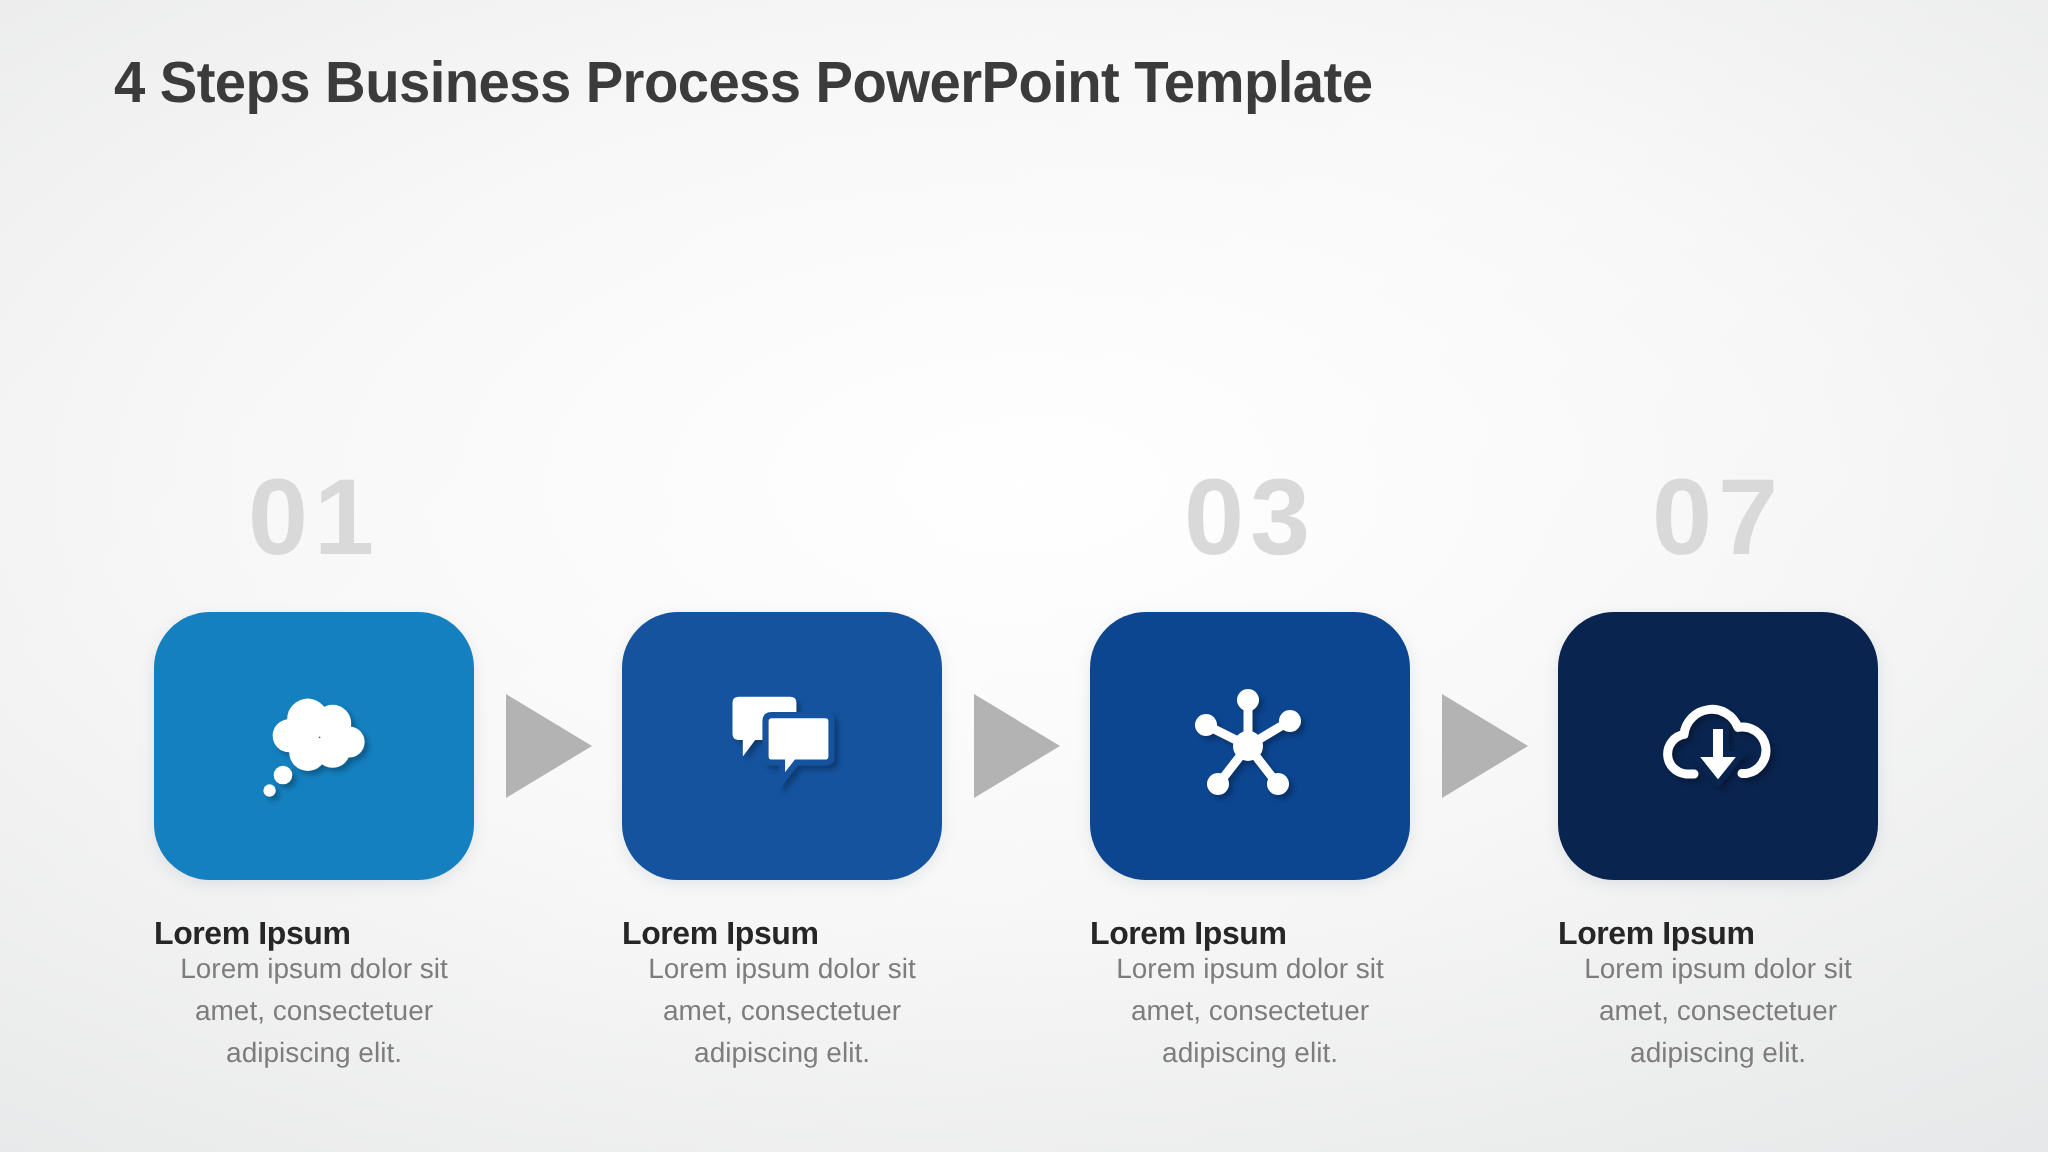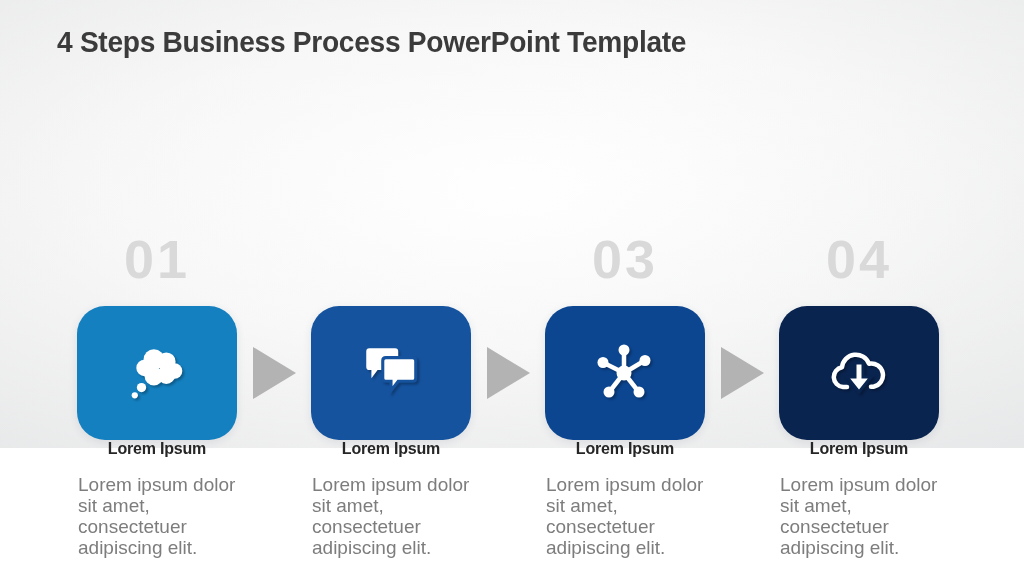--- a/index.html
+++ b/index.html
@@ -1,20 +1,20 @@
 <!DOCTYPE html>
 <html><head>
 <meta charset="utf-8">
 <style>
   * { margin:0; padding:0; box-sizing:border-box; }
   html,body { width:1024px; height:576px; }
   body { font-family:"Liberation Sans", sans-serif; overflow:hidden; }
 
   .slide {
-    position:relative; width:1024px; height:448px;
+    position:relative; width:1024px; height:576px;
     background:
       radial-gradient(ellipse 90% 80% at 50% 42%, rgba(255,255,255,0.95) 0%, rgba(250,250,250,0.6) 45%, rgba(228,229,230,0.9) 100%),
       linear-gradient(135deg, #f0f0f1 0%, #f6f6f6 50%, #e9eaea 100%);
     text-decoration: underline;
   }
 
   .slide-title {
     position:absolute; left:57px; top:26px;
     font-size:29px; font-weight:600; letter-spacing:-0.3px;
     color:#3b3b3b;
@@ -48,41 +48,41 @@
 
   .arrow-cell { display:flex; align-items:center; justify-content:center; }
   .arrow {
     width:0; height:0;
     border-top:26px solid transparent;
     border-bottom:26px solid transparent;
     border-left:43px solid #b3b3b3;
   }
 
   .step-heading {
-    padding-top:0; text-align:center;
+    padding-top:19px; 
     font-size:16px; font-weight:bold; color:#262626;
     letter-spacing:-0.2px;
   }
   .step-description {
-    font-size:19px; line-height:21px;
+    text-align:center; font-size:14px; line-height:21px;
     color:#7d7d7d; max-width:158px; margin:2px auto 0;
   }
 </style>
 </head>
 <body>
 
 <div class="slide">
 
   <h1 class="slide-title">4 Steps Business Process PowerPoint Template</h1>
 
   <div class="process">
 
     <div class="step-number c1 r1" style="color: rgb(217, 217, 217);">01</div>
     <div class="step-number c5 r1" style="color: rgb(217, 217, 217); text-align: center;">03</div>
-    <div class="step-number c7 r1" style="color: rgb(217, 217, 217);">04</div>
+    <div class="step-number c7 r1" style="color: rgb(217, 217, 217);">07</div>
 
     <div class="step-box c1 r2" style="background: rgb(20, 128, 192); color: rgb(20, 128, 192);">
       <span>
         <svg width="68" height="62" viewBox="0 0 64 60" aria-hidden="true">
           <g fill="#ffffff">
             <circle cx="20" cy="27" r="8"></circle>
             <circle cx="29" cy="19" r="10"></circle>
             <circle cx="41" cy="21" r="9"></circle>
             <circle cx="49" cy="30" r="7.5"></circle>
             <circle cx="41" cy="34" r="8.5"></circle>

